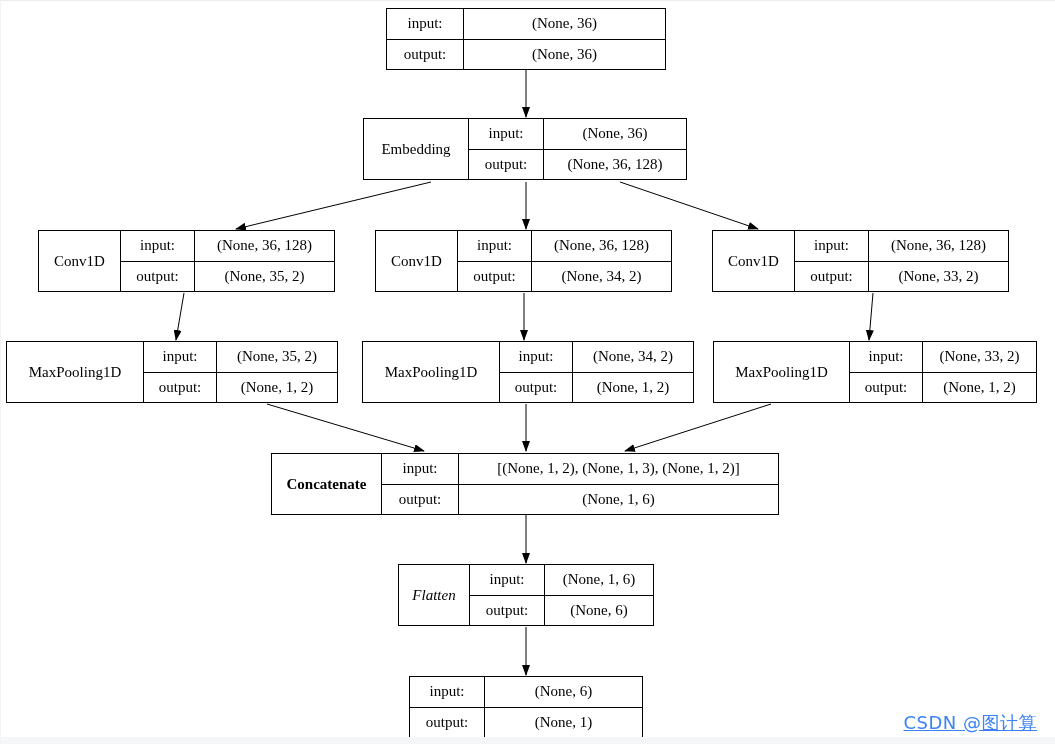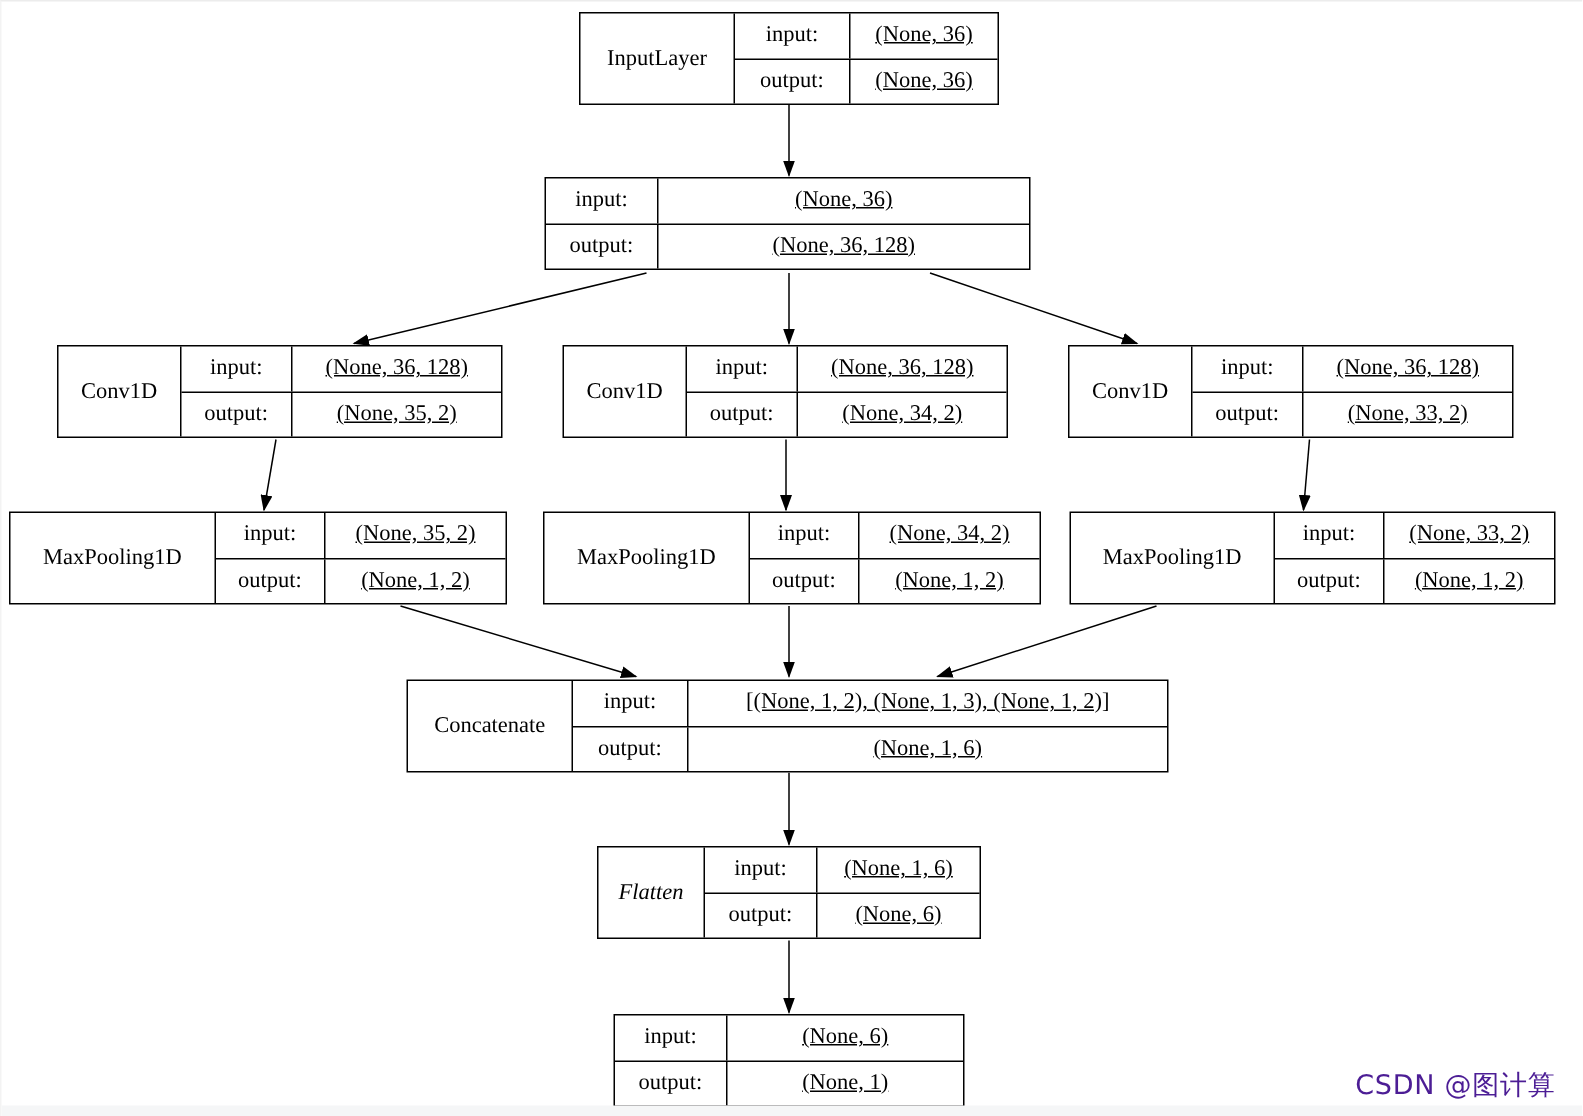--- a/index.html
+++ b/index.html
@@ -56,21 +56,20 @@
     justify-content: center;
     border-right: 1px solid #000;
     white-space: nowrap;
   }
   .io-value {
     flex: 1;
     display: flex;
     align-items: center;
     justify-content: center;
     white-space: nowrap;
-    text-decoration: underline;
   }
   .watermark {
     position: absolute;
     right: 18px;
     top: 710px;
     font-size: 18px;
     letter-spacing: 0.5px;
     color: #c6c8cb;
     font-family: "DejaVu Sans", sans-serif;
   }
@@ -102,33 +101,33 @@
         <line x1="266" y1="403" x2="423" y2="450" stroke="#000000" stroke-width="1" marker-end="url(#arrowhead)"></line>
         <line x1="525" y1="403" x2="525" y2="450" stroke="#000000" stroke-width="1" marker-end="url(#arrowhead)"></line>
         <line x1="770" y1="403" x2="624" y2="450" stroke="#000000" stroke-width="1" marker-end="url(#arrowhead)"></line>
         <line x1="525" y1="514" x2="525" y2="562" stroke="#000000" stroke-width="1" marker-end="url(#arrowhead)"></line>
         <line x1="525" y1="626" x2="525" y2="674" stroke="#000000" stroke-width="1" marker-end="url(#arrowhead)"></line>
       </g>
   </svg>
 
   <div id="nodes">
       <div class="node" style="left: 385px; top: 7px; width: 280px; height: 62px;">
-        <div class="name-cell" style="width: 103px;">InputLayer</div>
         <div class="io-col">
           <div class="io-row input-row">
             <div class="io-label" style="width: 77px;">input:</div>
             <div class="io-value">(None, 36)</div>
           </div>
           <div class="io-row output-row">
             <div class="io-label" style="width: 77px;">output:</div>
             <div class="io-value">(None, 36)</div>
           </div>
         </div>
       </div>
       <div class="node" style="left: 362px; top: 117px; width: 324px; height: 62px;">
+        <div class="name-cell" style="width: 105px;">Embedding</div>
         <div class="io-col">
           <div class="io-row input-row">
             <div class="io-label" style="width: 75px;">input:</div>
             <div class="io-value">(None, 36)</div>
           </div>
           <div class="io-row output-row">
             <div class="io-label" style="width: 75px;">output:</div>
             <div class="io-value">(None, 36, 128)</div>
           </div>
         </div>
@@ -205,21 +204,21 @@
             <div class="io-label" style="width: 73px;">input:</div>
             <div class="io-value">(None, 33, 2)</div>
           </div>
           <div class="io-row output-row">
             <div class="io-label" style="width: 73px;">output:</div>
             <div class="io-value">(None, 1, 2)</div>
           </div>
         </div>
       </div>
       <div class="node" style="left: 270px; top: 452px; width: 508px; height: 62px;">
-        <div class="name-cell" style="width: 110px;">Concatenate</div>
+        <div class="name-cell" style="width: 110px; font-weight: bold;">Concatenate</div>
         <div class="io-col">
           <div class="io-row input-row">
             <div class="io-label" style="width: 77px;">input:</div>
             <div class="io-value">[(None, 1, 2), (None, 1, 3), (None, 1, 2)]</div>
           </div>
           <div class="io-row output-row">
             <div class="io-label" style="width: 77px;">output:</div>
             <div class="io-value">(None, 1, 6)</div>
           </div>
         </div>
@@ -244,15 +243,15 @@
             <div class="io-value">(None, 6)</div>
           </div>
           <div class="io-row output-row">
             <div class="io-label" style="width: 75px;">output:</div>
             <div class="io-value">(None, 1)</div>
           </div>
         </div>
       </div>
     </div>
 
-  <div class="watermark" style="color: #4c1d95;">CSDN @图计算</div>
+  <div class="watermark" style="color: #3b82f6; text-decoration: underline;">CSDN @图计算</div>
   <div class="bottom-strip"></div>
 </div>
 
 </body></html>

